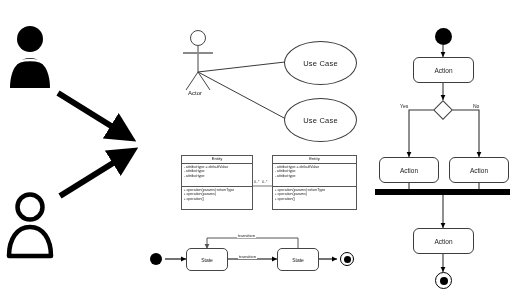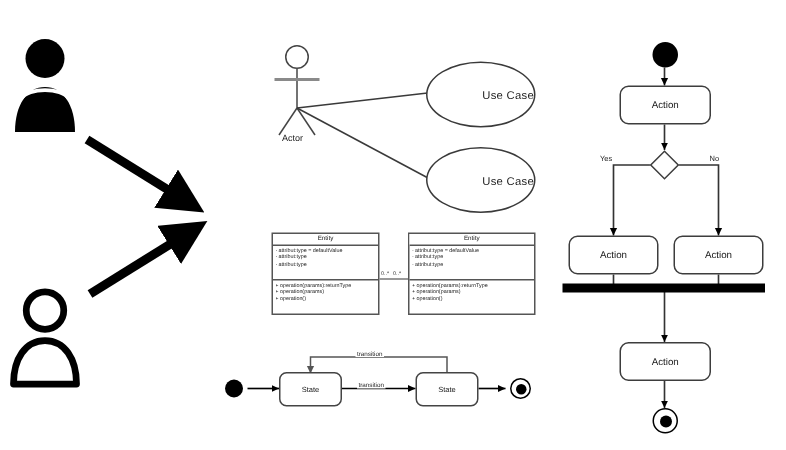--- a/index.html
+++ b/index.html
@@ -3,21 +3,21 @@
 <meta charset="utf-8">
 <style>
   html,body{margin:0;padding:0;background:#ffffff;}
   body{width:524px;height:300px;overflow:hidden;
        font-family:"Liberation Sans",sans-serif;color:#000;}
   #canvas{position:relative;width:524px;height:300px;background:#fff;}
 
   
   .ellipse{
     position:absolute;border:1px solid #3a3a3a;border-radius:50%;
-    background:#fff;display:flex;align-items:center;justify-content:flex-end;
+    background:#fff;display:flex;align-items:center;justify-content:center;
     font-size:7.5px;color:#1a1a1a;letter-spacing:.2px;
   }
   .stick-label{position:absolute;font-size:6px;color:#1a1a1a;}
 
   
   .clsbox{
     position:absolute;border:1px solid #555;background:#fff;
     box-sizing:border-box;display:flex;flex-direction:column;
   }
   .cls-title{

